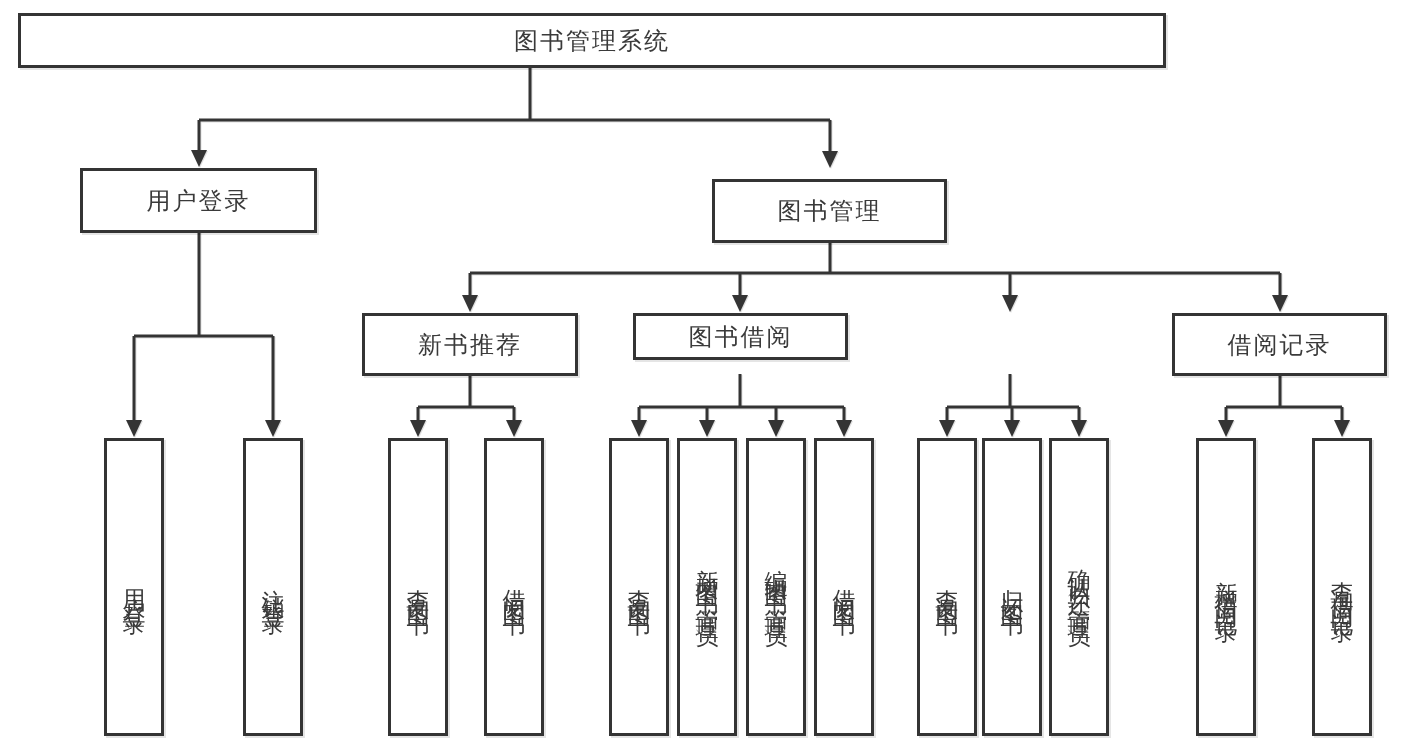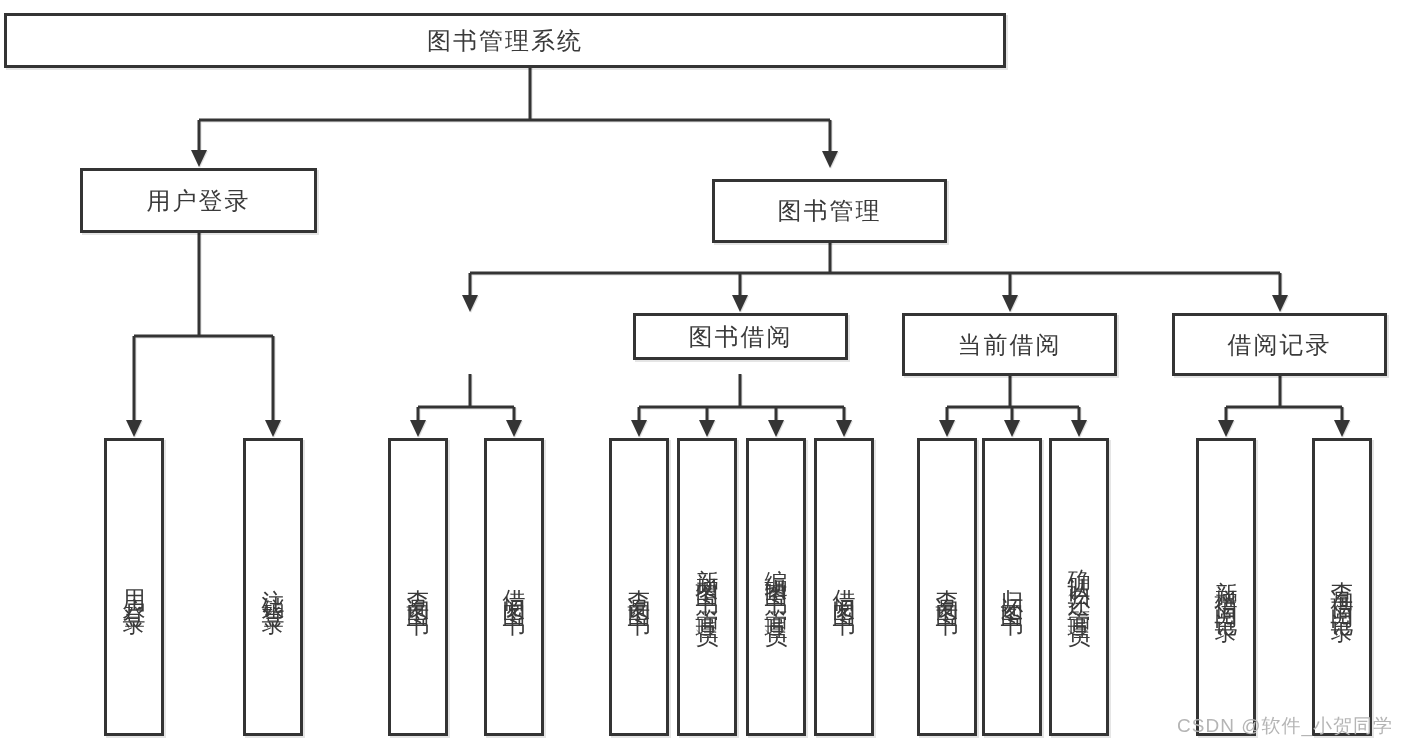--- a/index.html
+++ b/index.html
@@ -102,36 +102,36 @@
       <polygon points="768,420 784,420 776,437"></polygon>
       <polygon points="836,420 852,420 844,437"></polygon>
       <polygon points="939,420 955,420 947,437"></polygon>
       <polygon points="1004,420 1020,420 1012,437"></polygon>
       <polygon points="1071,420 1087,420 1079,437"></polygon>
       <polygon points="1218,420 1234,420 1226,437"></polygon>
       <polygon points="1334,420 1350,420 1342,437"></polygon>
     </g>
   </svg>
 
-  <div class="node hnode" style="left:4px;top:13px;width:1002px;height:55px">
+  <div class="node hnode" style="left:18px;top:13px;width:1148px;height:55px">
     <span>图书管理系统</span>
   </div>
 
   <div class="node hnode" style="left:80px;top:168px;width:237px;height:65px">
     <span>用户登录</span>
   </div>
   <div class="node hnode" style="left:712px;top:179px;width:235px;height:64px">
     <span>图书管理</span>
   </div>
 
+  <div class="node hnode" style="left:362px;top:313px;width:216px;height:63px">
+    <span>新书推荐</span>
+  </div>
   <div class="node hnode" style="left:633px;top:313px;width:215px;height:47px">
     <span>图书借阅</span>
-  </div>
-  <div class="node hnode" style="left:902px;top:313px;width:215px;height:63px">
-    <span>当前借阅</span>
   </div>
   <div class="node hnode" style="left:1172px;top:313px;width:215px;height:63px">
     <span>借阅记录</span>
   </div>
 
   <div class="node vnode" style="left:104px;top:438px;width:60px;height:298px">
     <span>用户登录</span>
   </div>
   <div class="node vnode" style="left:243px;top:438px;width:60px;height:298px">
     <span>注销登录</span>
@@ -167,15 +167,14 @@
     <span>确认归还（管理员）</span>
   </div>
 
   <div class="node vnode" style="left:1196px;top:438px;width:60px;height:298px">
     <span>新增借阅记录</span>
   </div>
   <div class="node vnode" style="left:1312px;top:438px;width:60px;height:298px">
     <span>查询借阅记录</span>
   </div>
 
-  <div class="watermark">CSDN @软件_小贺同学</div>
 
 </div>
 
 </body></html>

